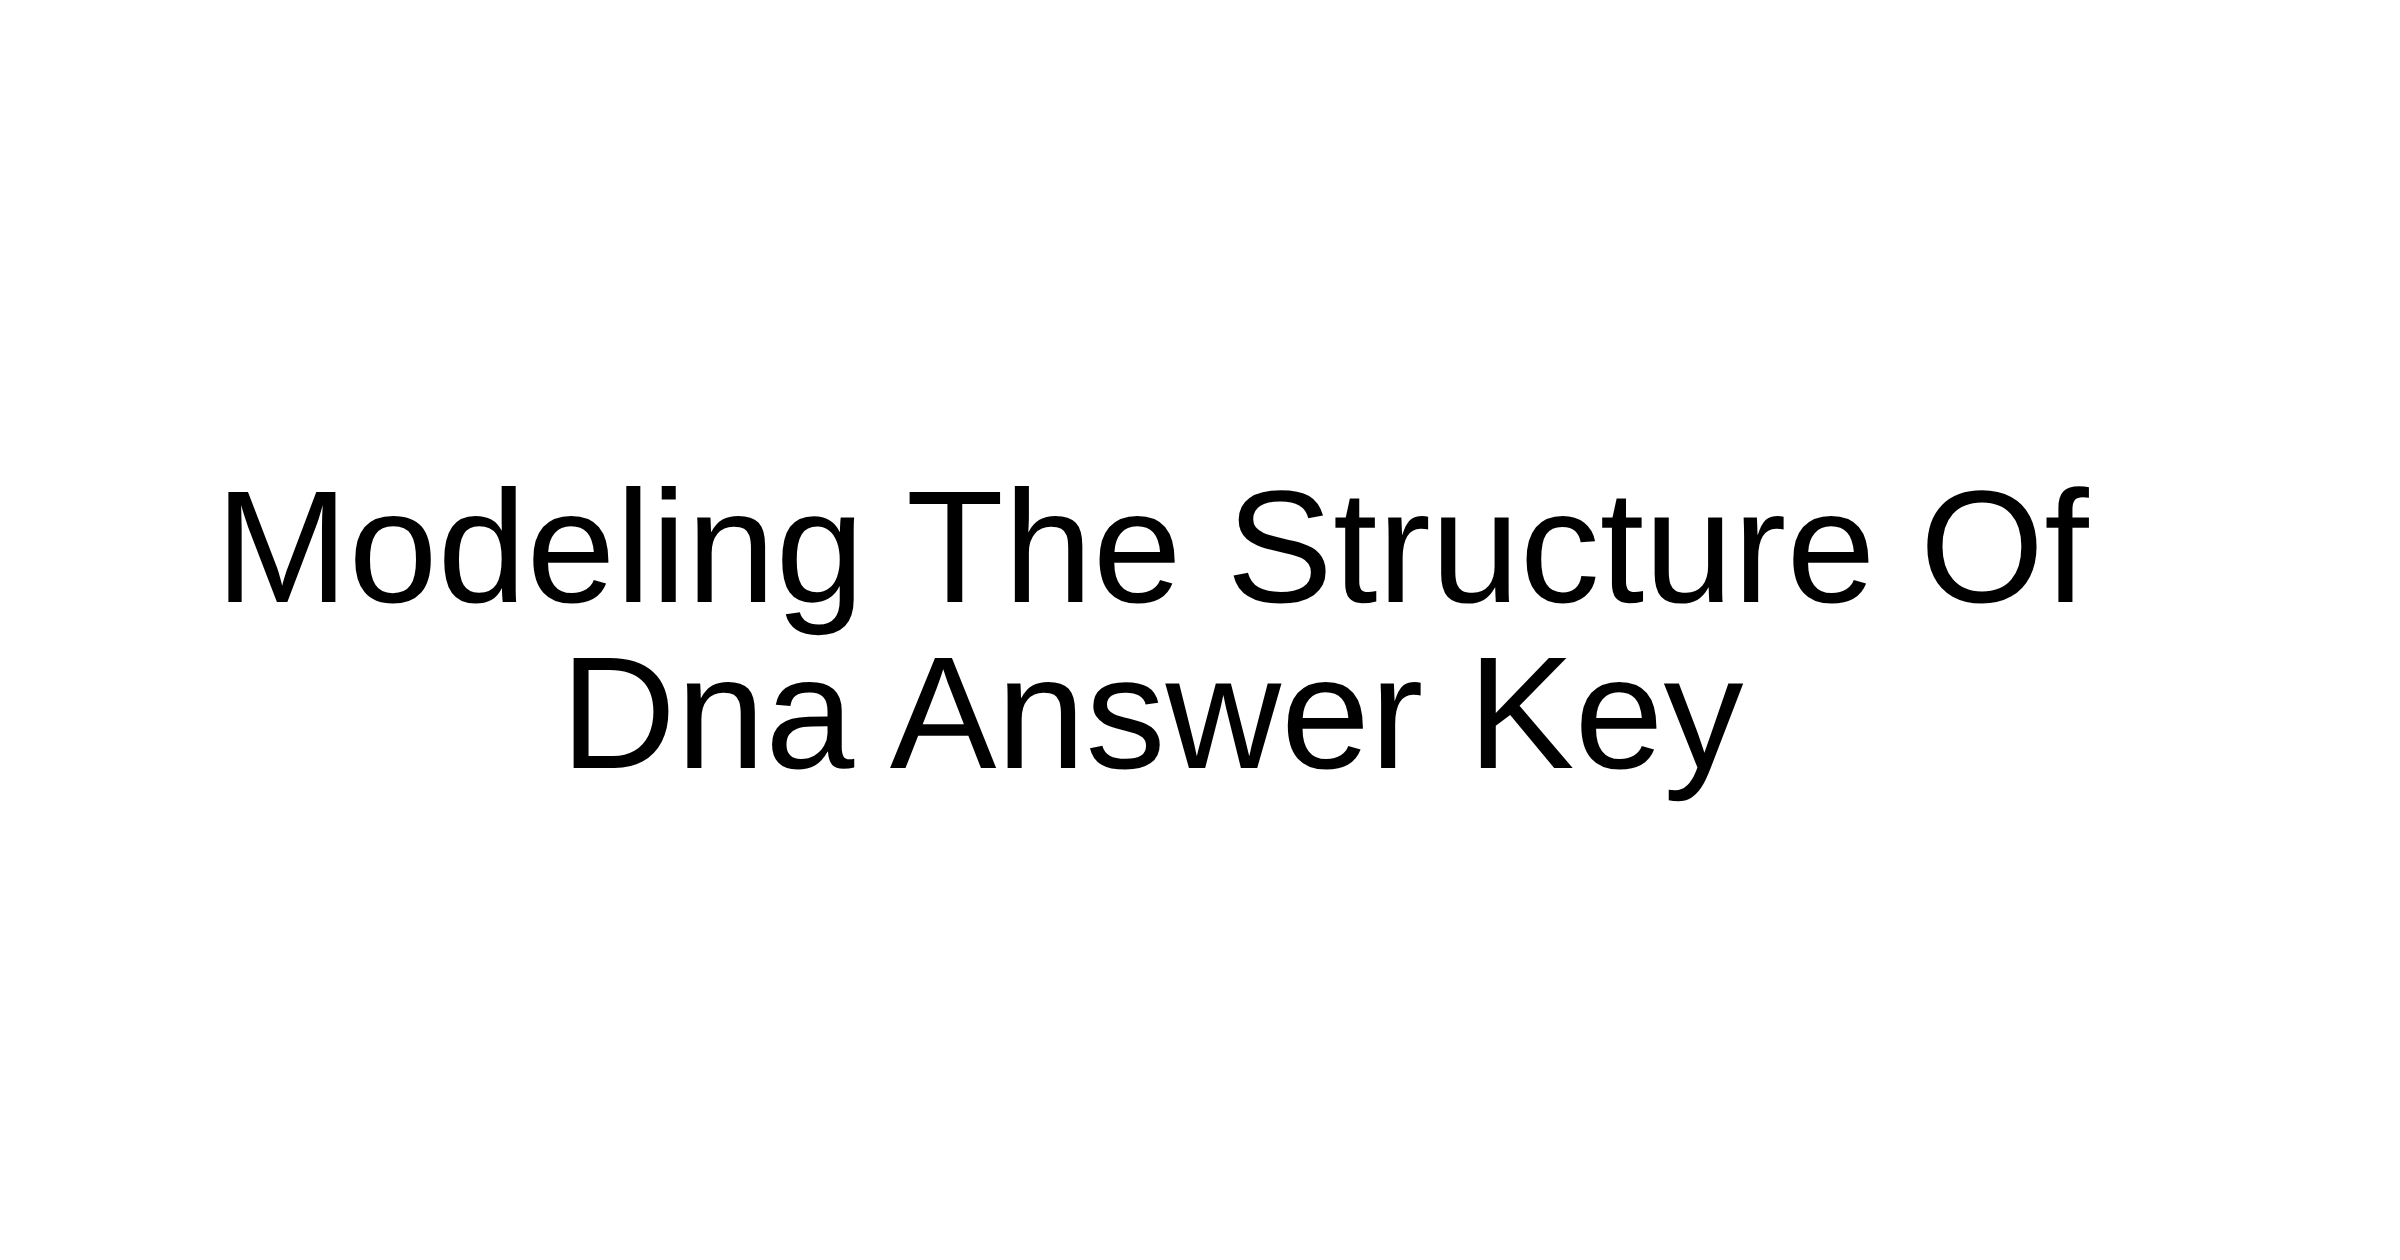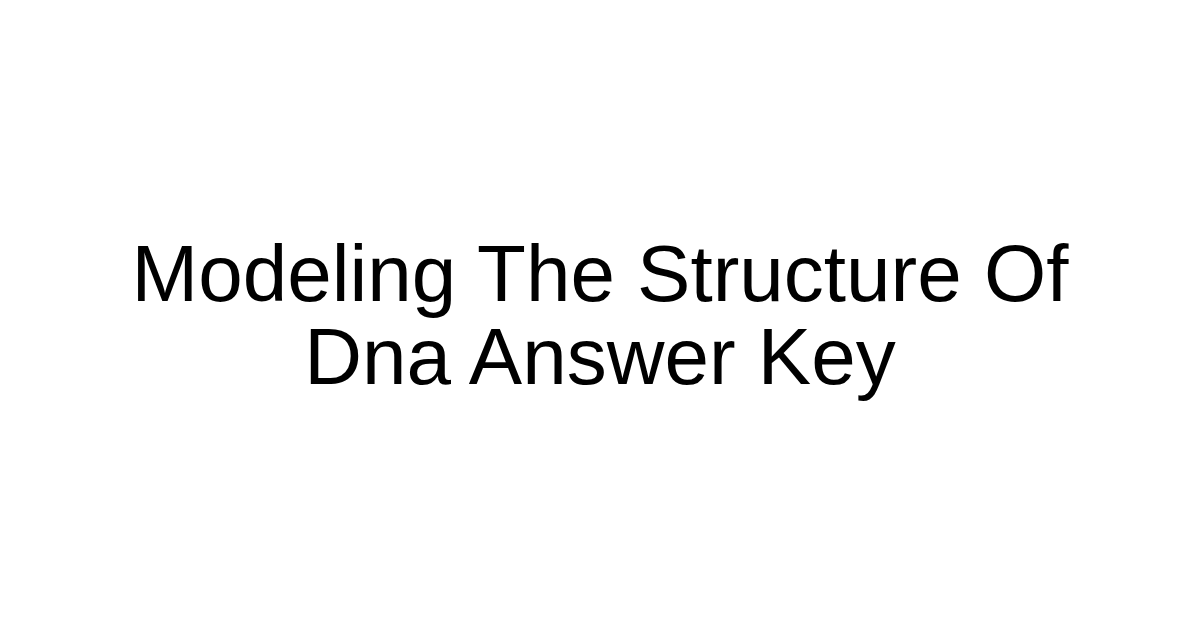--- a/index.html
+++ b/index.html
@@ -15,21 +15,20 @@
     font-family: "Liberation Sans", sans-serif;
   }
 
   .og-card {
     box-sizing: border-box;
     width: 1200px;
     height: 630px;
     background: #ffffff;
     display: flex;
     align-items: center;
-    justify-content: center;
     padding: 0 96px;
   }
 
   .og-title {
     margin: 0;
     font-family: "Liberation Sans", sans-serif;
     font-size: 80px;
     font-weight: 400;
     line-height: 83px;
     letter-spacing: 0px;

